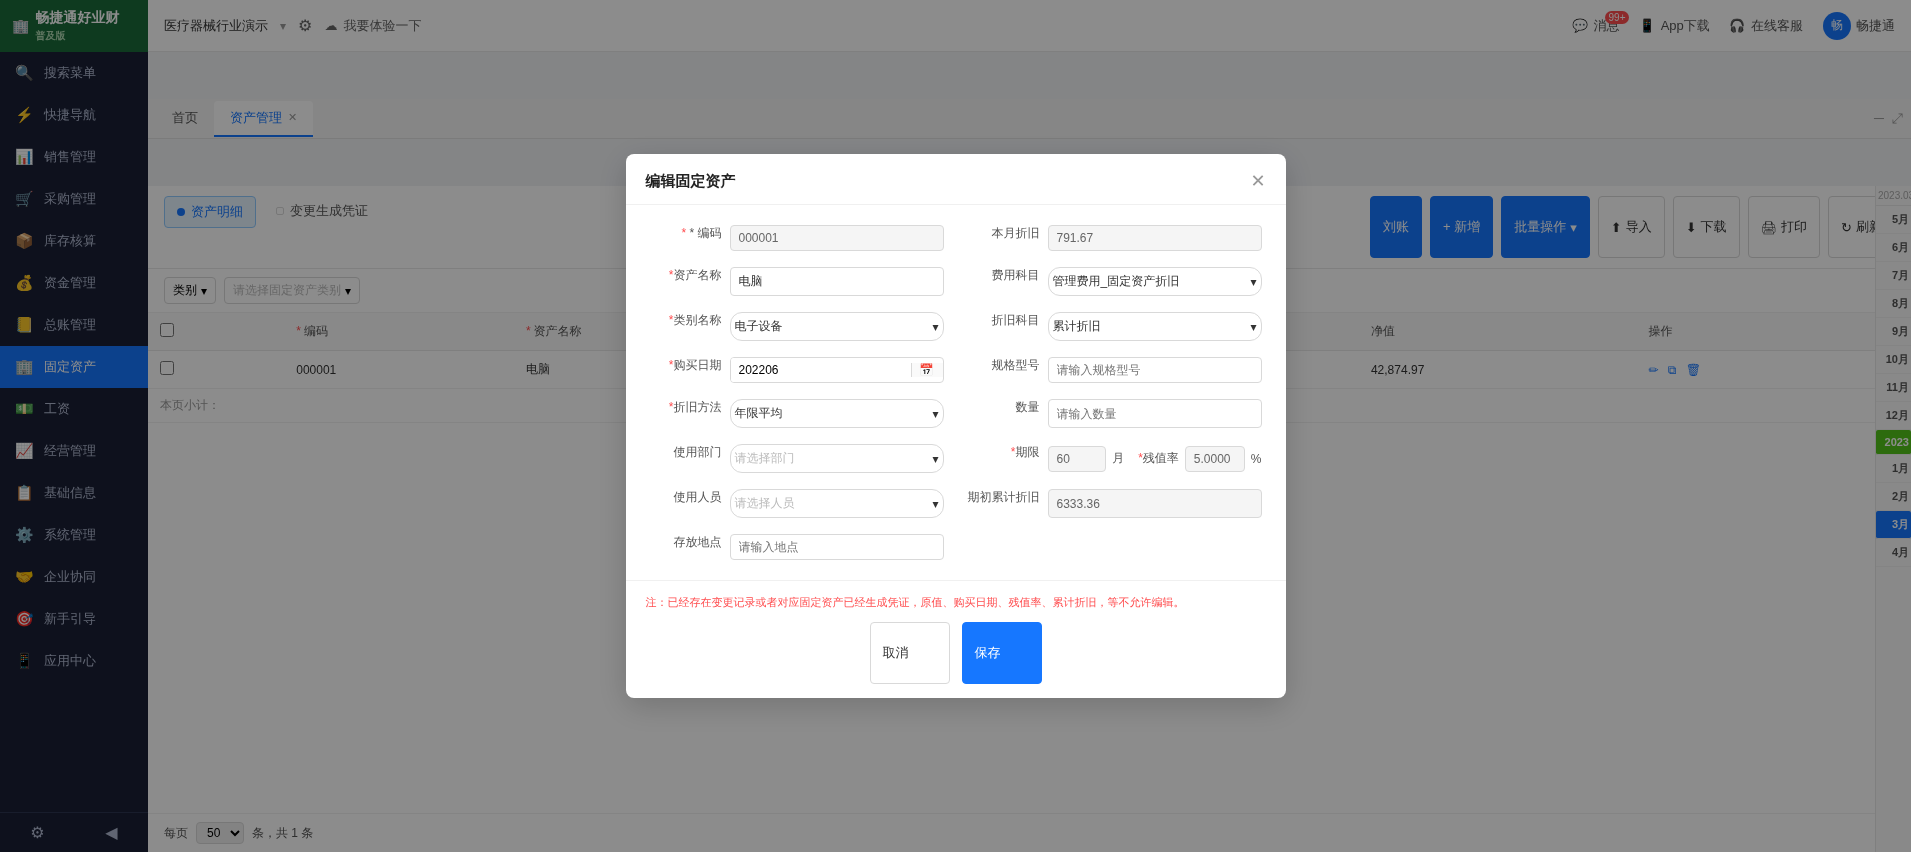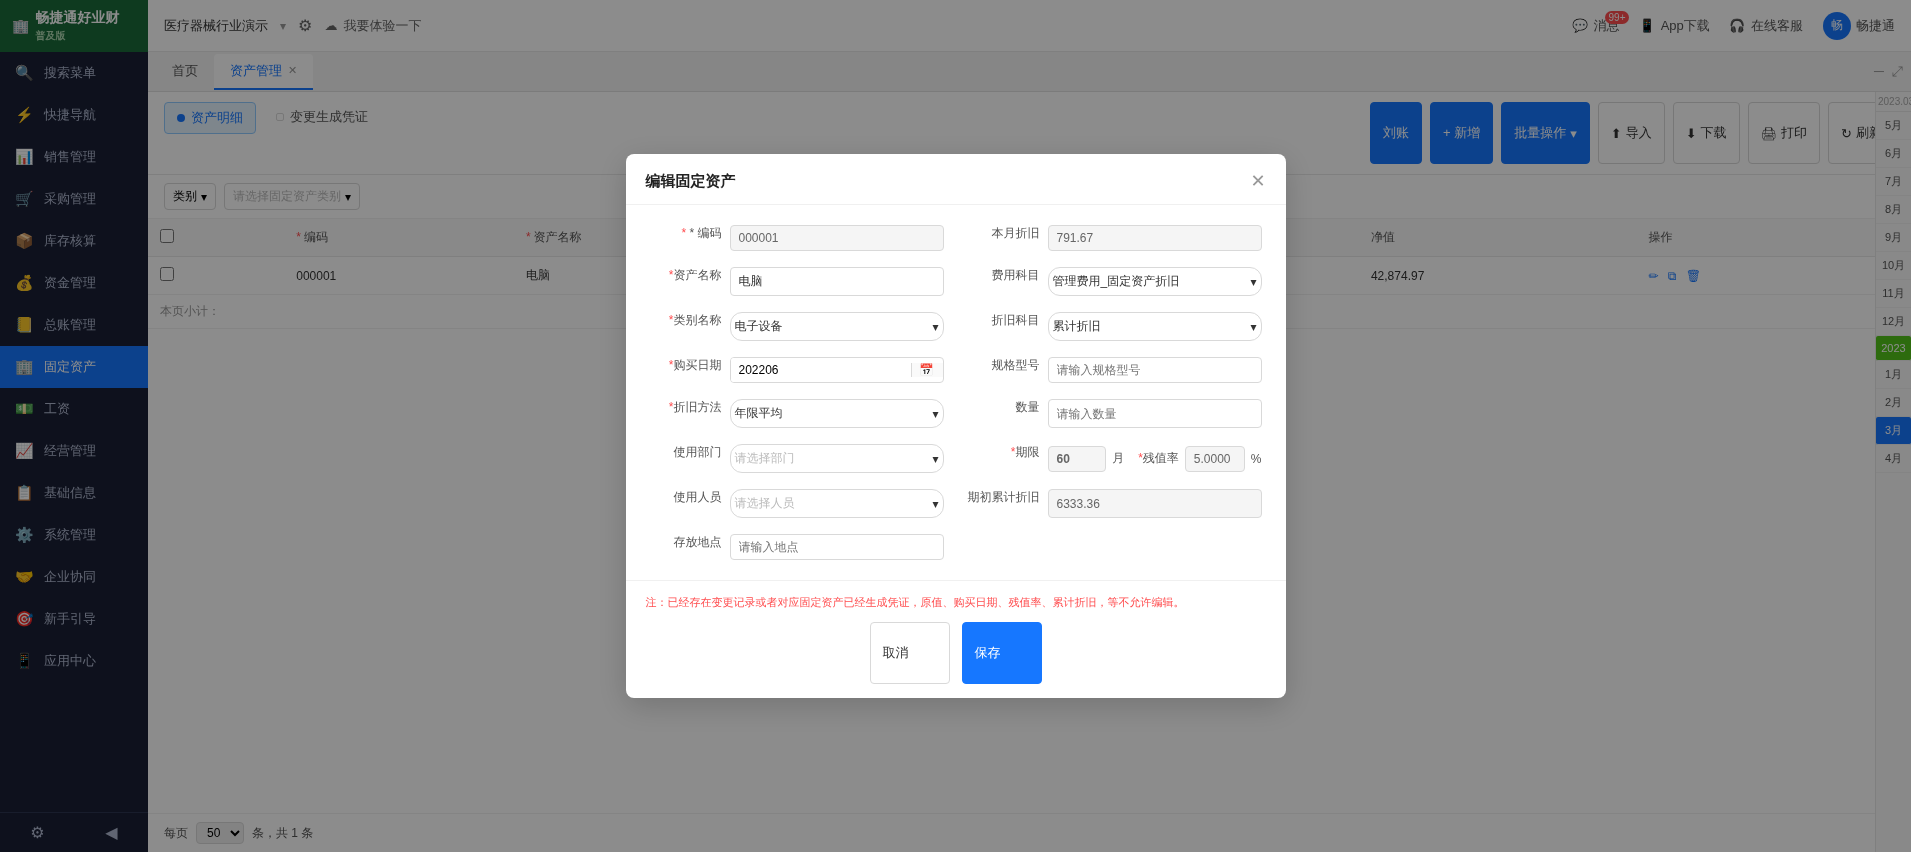--- a/index.html
+++ b/index.html
@@ -54,20 +54,21 @@
     }
     .sidebar-bottom-icon { color: #b0b8d0; font-size: 16px; cursor: pointer; }
 
     
     .main {
       flex: 1;
       display: flex;
       flex-direction: column;
       height: 852px;
       overflow: hidden;
+      gap: 47px;
     }
 
     
     .topbar {
       background: #fff;
       height: 52px;
       display: flex;
       align-items: center;
       padding: 0 16px;
       border-bottom: 1px solid #e8e8e8;
@@ -220,27 +221,28 @@
       width: 36px;
       background: #f9f9f9;
       border-left: 1px solid #e8e8e8;
       display: flex;
       flex-direction: column;
       overflow: hidden;
     }
     .cal-item {
       display: flex;
       flex-direction: column;
-      align-items: center;
+      align-items: flex-end;
       justify-content: center;
       padding: 6px 2px;
       font-size: 11px;
       color: #555;
       border-bottom: 1px solid #f0f0f0;
       cursor: pointer;
+      font-weight: bold;
     }
     .cal-item.highlight { background: #1677ff; color: #fff; border-radius: 2px; }
     .cal-header { font-size: 10px; color: #aaa; padding: 4px 2px; text-align: center; border-bottom: 1px solid #e8e8e8; }
 
     
     .overlay {
       position: fixed;
       top: 0; left: 0; right: 0; bottom: 0;
       background: rgba(0,0,0,0.45);
       z-index: 100;
@@ -339,21 +341,21 @@
       cursor: pointer;
       background: #fff;
     }
     .form-placeholder { color: #bbb; font-size: 12px; }
     .period-row {
       display: flex;
       align-items: center;
       gap: 6px;
       flex: 1;
     }
-    .period-input { width: 50px; font-weight: bold; }
+    .period-input { width: 50px; }
     .period-unit { font-size: 12px; color: #555; }
     .residual-label { font-size: 12px; color: #555; margin-left: 8px; }
     .residual-input { width: 60px; }
   </style>
 </head>
 <body>
 
 <div class="sidebar">
   <div class="sidebar-logo">
     <span>🏢</span>

